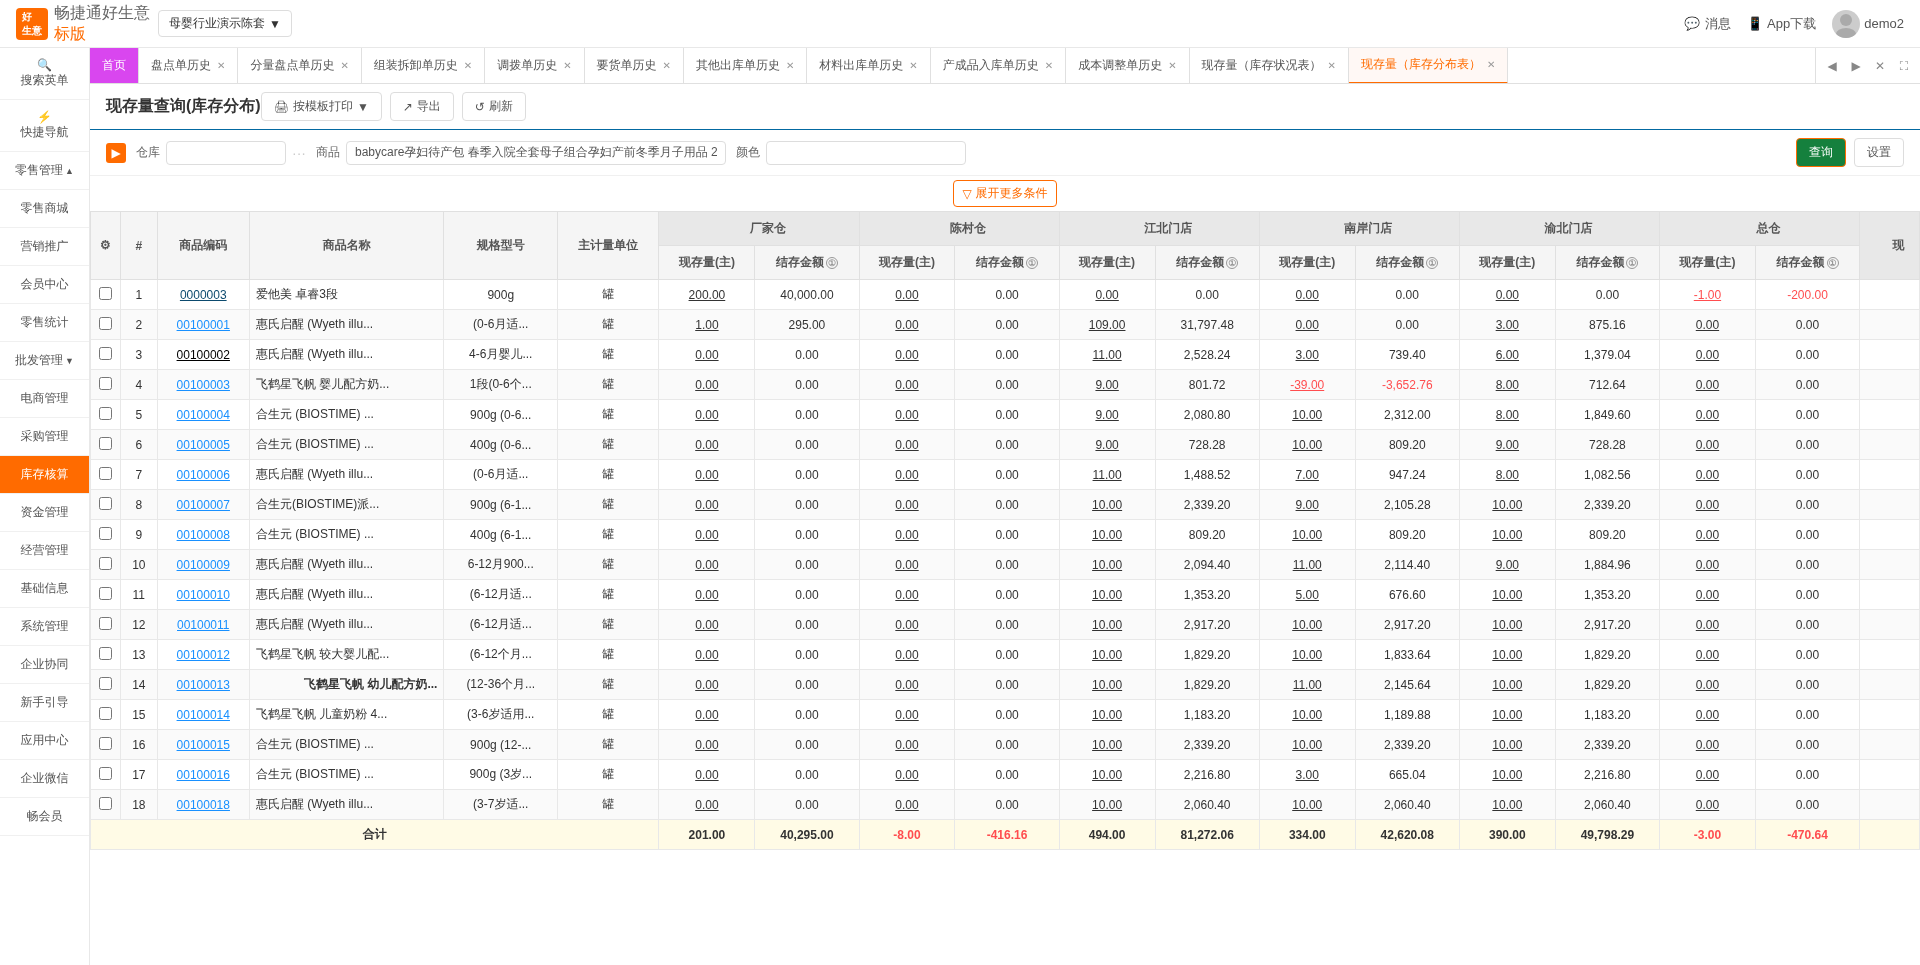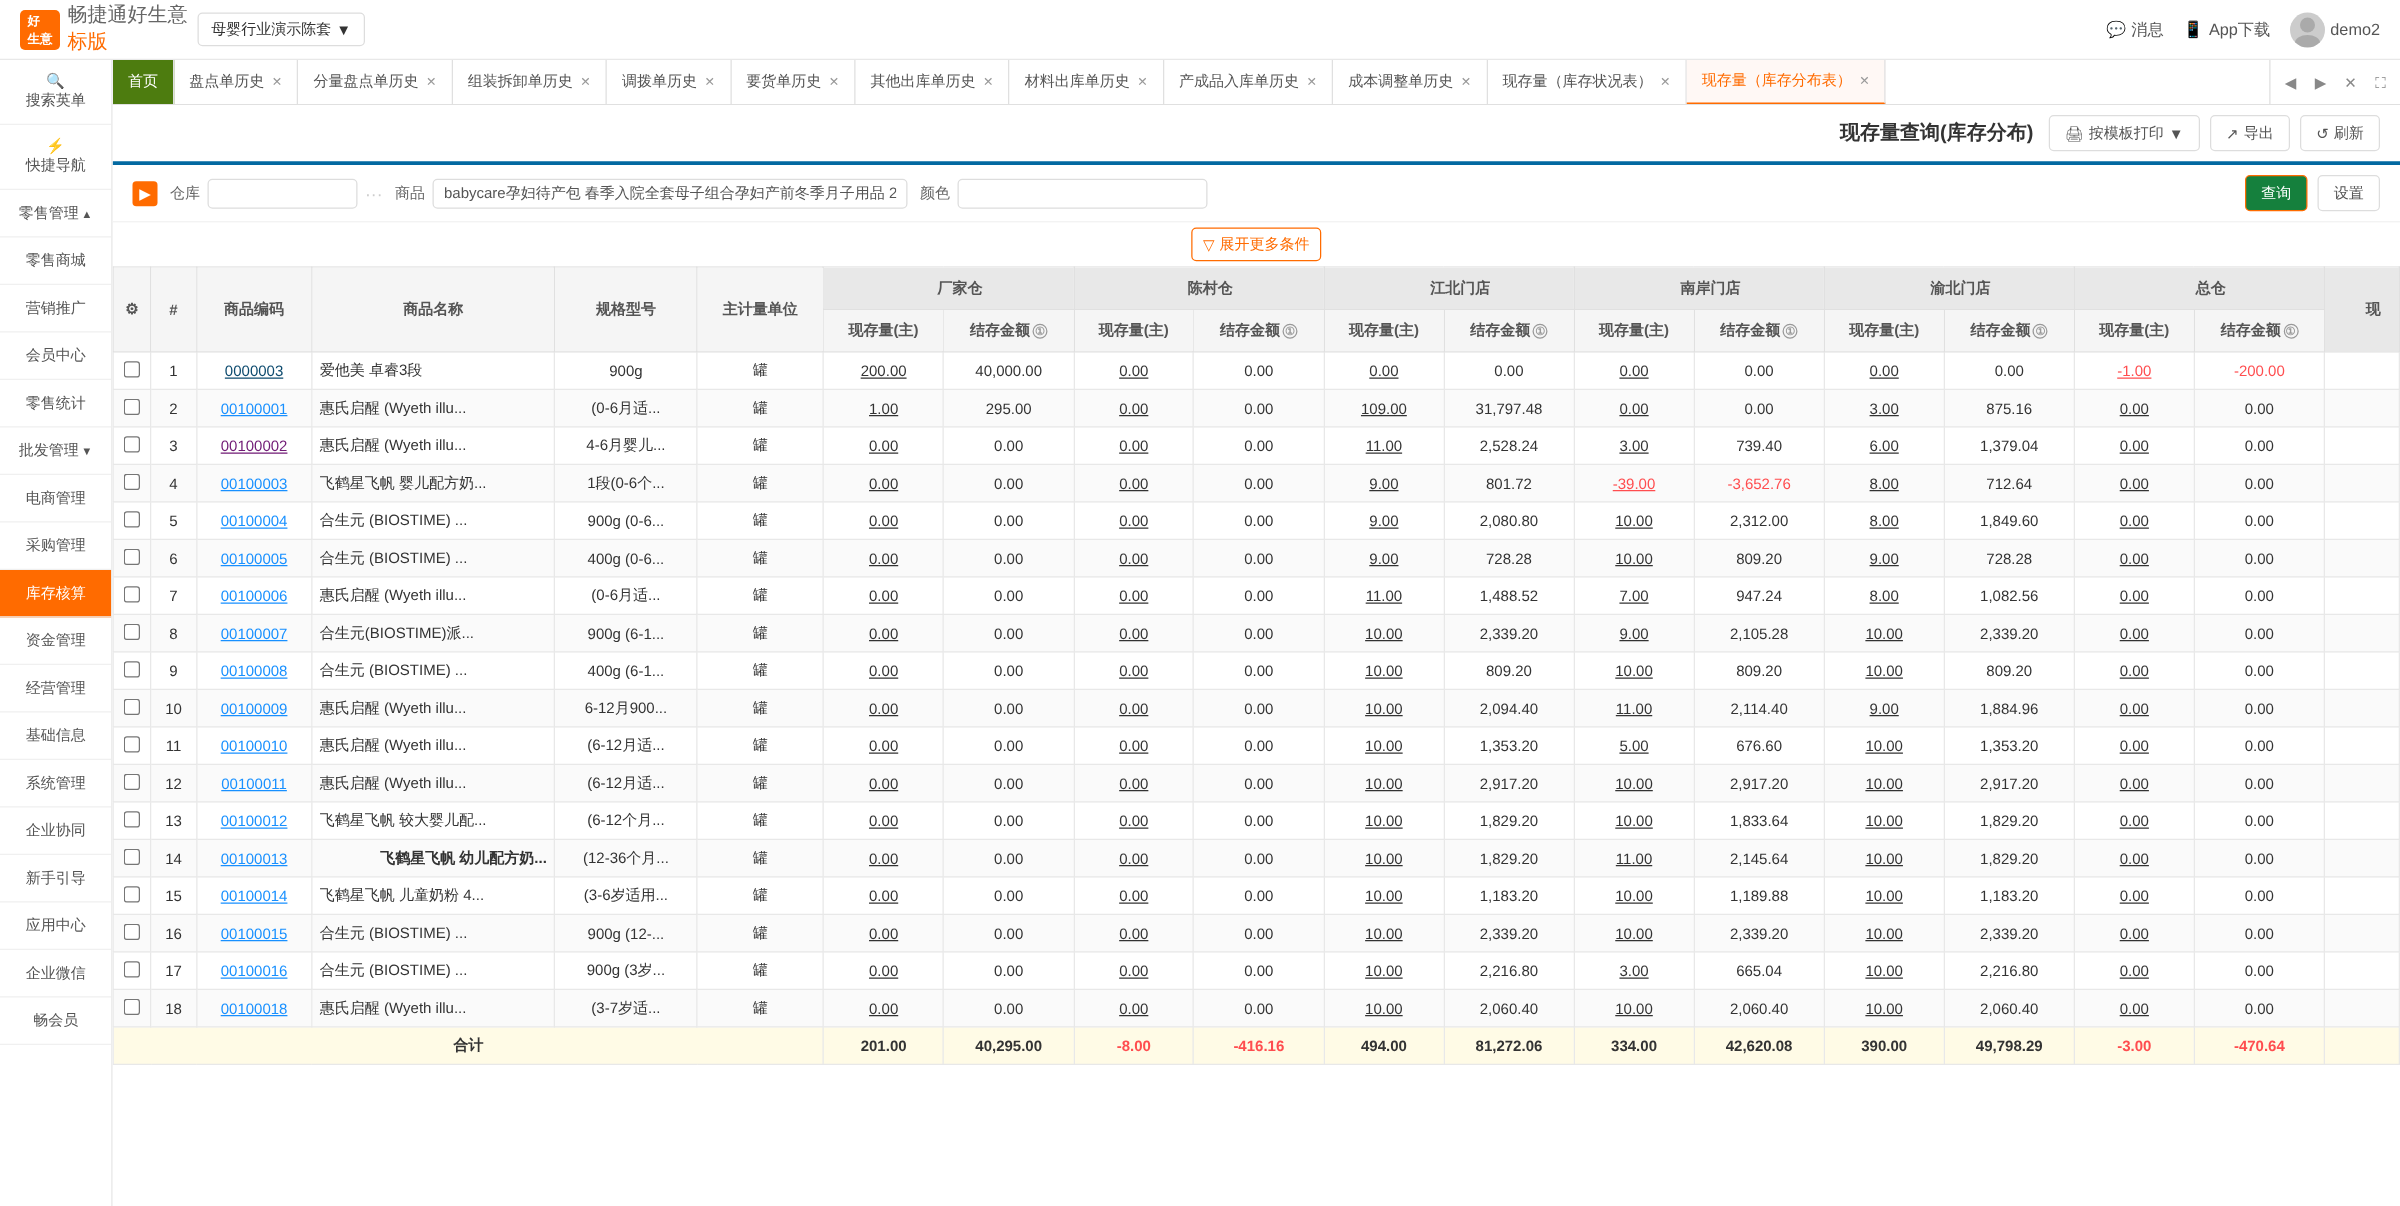--- a/index.html
+++ b/index.html
@@ -26,30 +26,30 @@
     .sidebar-item.has-sub { display: flex; align-items: center; justify-content: center; gap: 2px; }
 
     
     .content-area { flex: 1; display: flex; flex-direction: column; overflow: hidden; }
 
     
     .tab-bar { background: #fff; border-bottom: 1px solid #e0e0e0; display: flex; align-items: center; overflow-x: auto; white-space: nowrap; height: 36px; }
     .tab-bar::-webkit-scrollbar { display: none; }
     .tab-item { display: inline-flex; align-items: center; padding: 0 12px; height: 36px; border-right: 1px solid #e0e0e0; cursor: pointer; font-size: 12px; color: #555; gap: 6px; flex-shrink: 0; }
     .tab-item.active { background: #fff8f5; color: #ff6b00; border-bottom: 2px solid #ff6b00; }
-    .tab-item.home { background: #4d7c0f; color: #fff; }
+    .tab-item.home { background: #d946ef; color: #fff; }
     .tab-close { font-size: 10px; color: #999; cursor: pointer; }
     .tab-nav-btns { display: flex; align-items: center; margin-left: auto; border-left: 1px solid #e0e0e0; padding: 0 4px; }
     .tab-nav-btn { width: 24px; height: 36px; display: flex; align-items: center; justify-content: center; cursor: pointer; color: #888; font-size: 12px; }
 
     
     .page-content { flex: 1; overflow: hidden; display: flex; flex-direction: column; }
 
     
-    .page-header { background: #fff; padding: 8px 16px; display: flex; align-items: center; justify-content: flex-end; border-bottom: 3px solid #0369a1; gap: 12px; }
+    .page-header { background: #fff; padding: 8px 16px; display: flex; align-items: center; justify-content: flex-start; border-bottom: 1px solid #0369a1; }
     .page-title { font-size: 16px; font-weight: bold; color: #333; }
     .page-actions { display: flex; align-items: center; gap: 8px; }
     .btn { padding: 5px 12px; border-radius: 4px; cursor: pointer; font-size: 12px; border: 1px solid #ddd; background: #fff; color: #555; display: flex; align-items: center; gap: 4px; }
     .btn-primary { background: #15803d; color: #fff; border-color: #ff6b00; }
     .filter-item { display: flex; align-items: center; gap: 6px; }
     .filter-label { color: #666; font-size: 12px; white-space: nowrap; }
     .filter-input { border: 1px solid #ddd; border-radius: 4px; padding: 4px 8px; font-size: 12px; min-width: 100px; color: #333; }
     .filter-input-wide { min-width: 360px; color: #555; }
     .filter-expand { display: flex; align-items: center; gap: 4px; color: #ff6b00; cursor: pointer; font-size: 12px; padding: 4px 8px; border: 1px solid #ff6b00; border-radius: 4px; }
     .expand-bar { display: flex; justify-content: center; padding: 4px; background: #fff; }
@@ -363,21 +363,21 @@
     <td class="">0.00</td>
     <td class="underline">3.00</td>
     <td>875.16</td>
     <td class="underline ">0.00</td>
     <td class="">0.00</td>
     <td></td>
   </tr>
               <tr>
     <td><input type="checkbox" style=""></td>
     <td>3</td>
-    <td class="underline" style="color:#701a75;">00100002</td>
+    <td class="underline" style="color:#000000;">00100002</td>
     <td style="text-align:left; max-width:140px; overflow:hidden; text-overflow:ellipsis;">惠氏启醒 (Wyeth illu...</td>
     <td>4-6月婴儿...</td>
     <td>罐</td>
     <td class="underline">0.00</td>
     <td>0.00</td>
     <td class="underline">0.00</td>
     <td>0.00</td>
     <td class="underline">11.00</td>
     <td>2,528.24</td>
     <td class="underline ">3.00</td>

